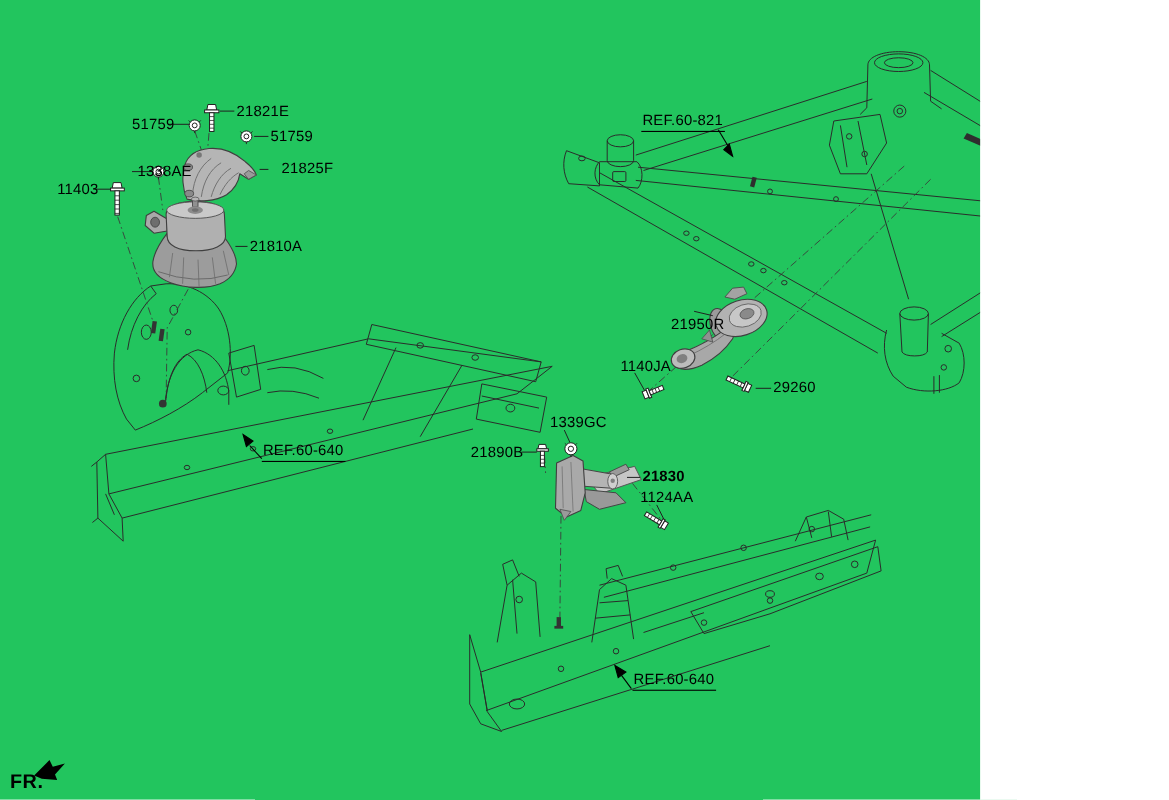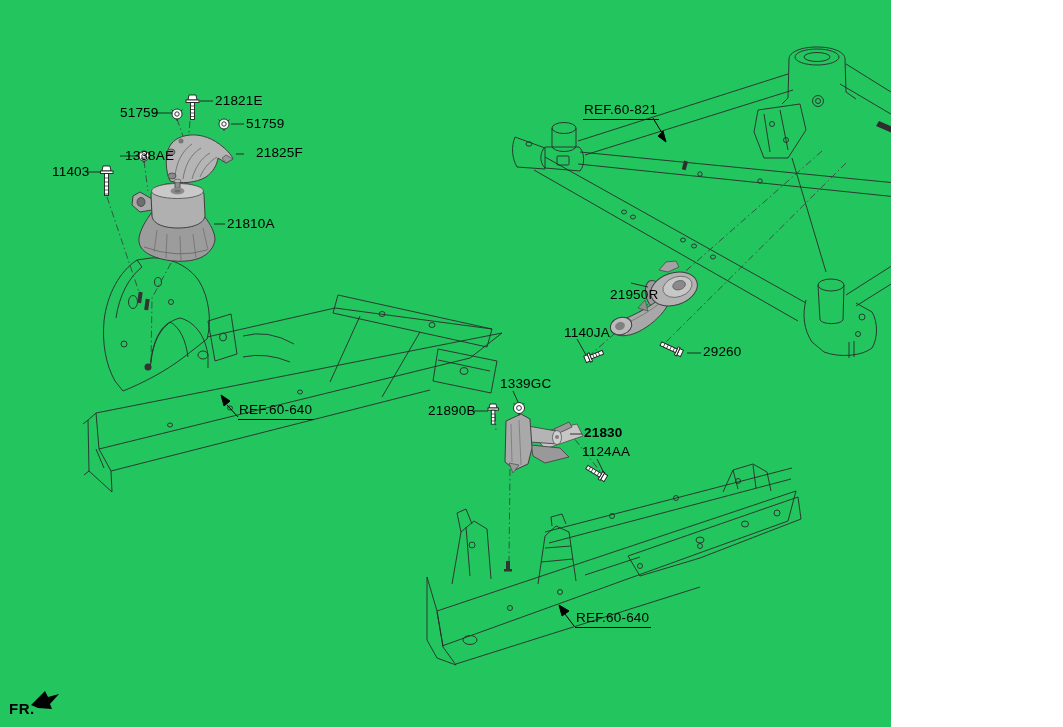--- a/index.html
+++ b/index.html
@@ -18,21 +18,21 @@
     color:#000;
     letter-spacing:.2px;
     white-space:nowrap;
   }
   .ref{
     border-bottom:1.2px solid #000;
     padding:0 2px 2px 1px;
     cursor:pointer;
   }
   .fr{
-    font-size:15px;
+    font-size:18px;
     font-weight:bold;
     letter-spacing:.5px;
   }
 </style>
 </head>
 <body>
 
 <div id="stage">
 
 <svg id="artwork" width="1063" height="727" viewBox="0 0 1063 727">

